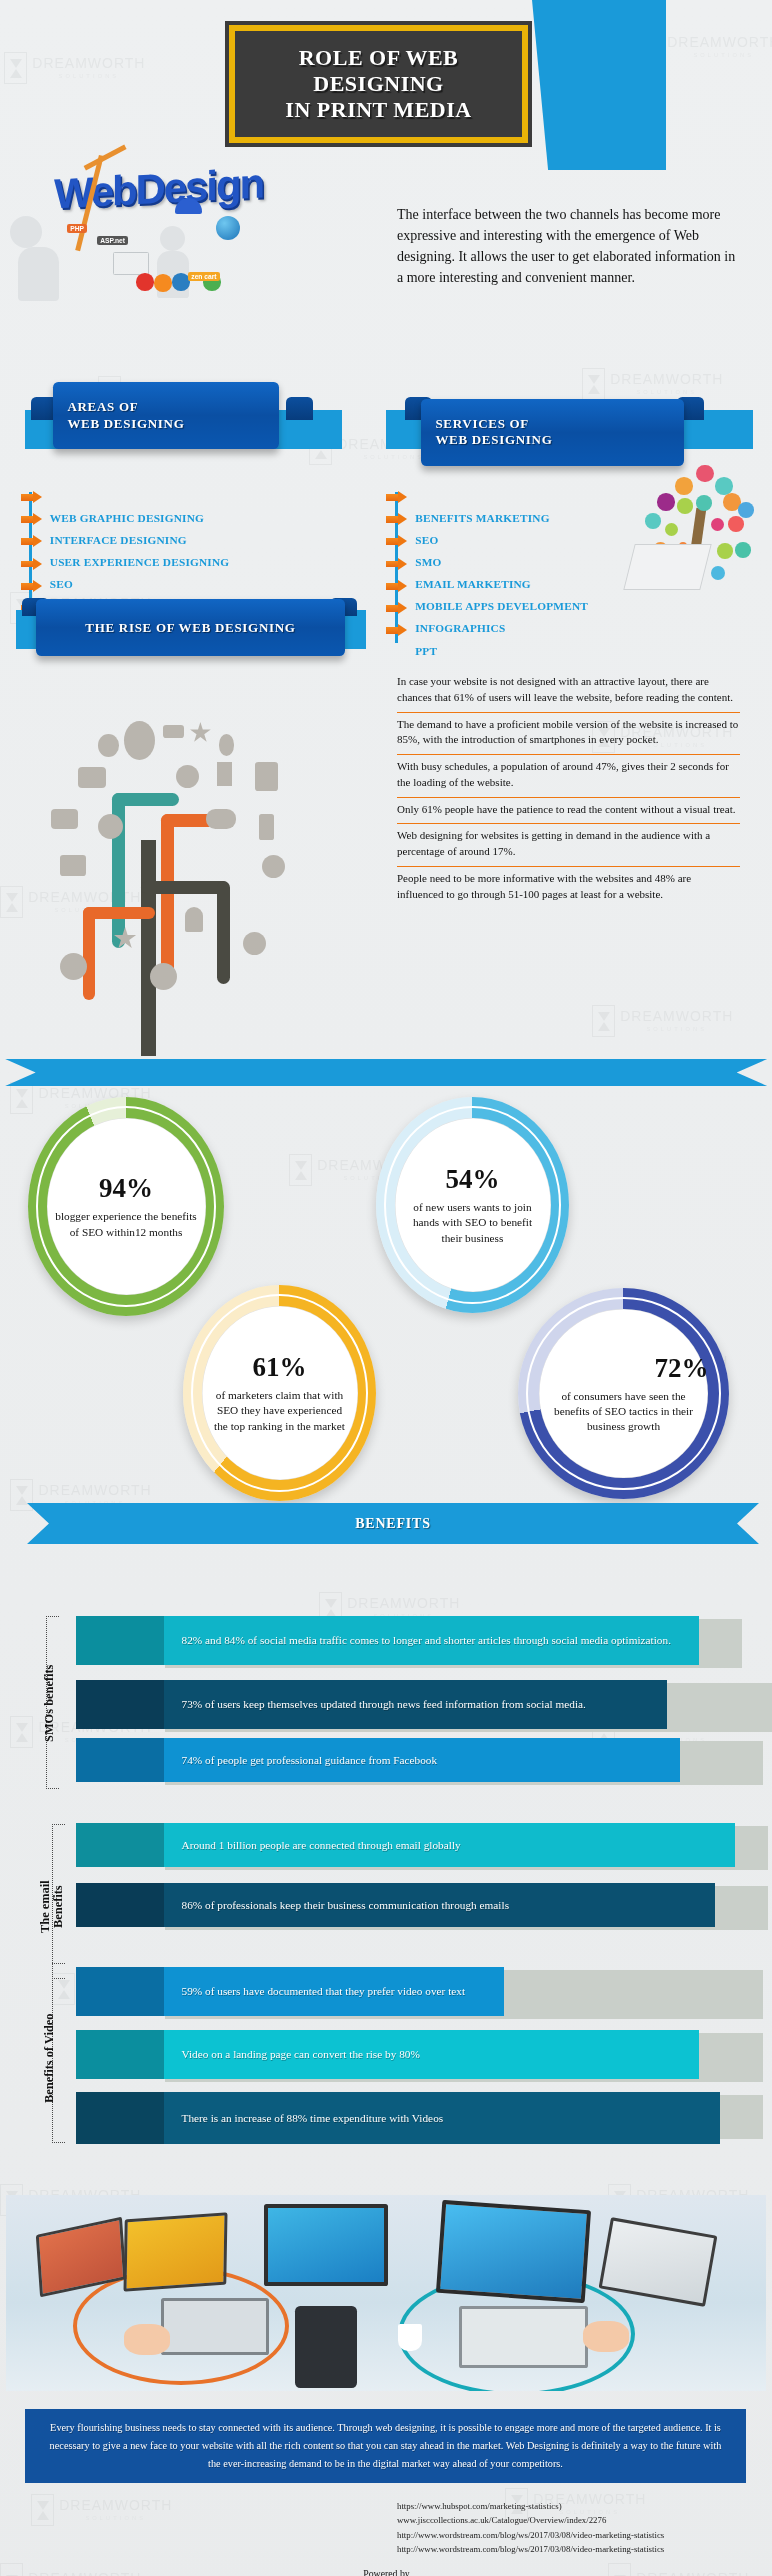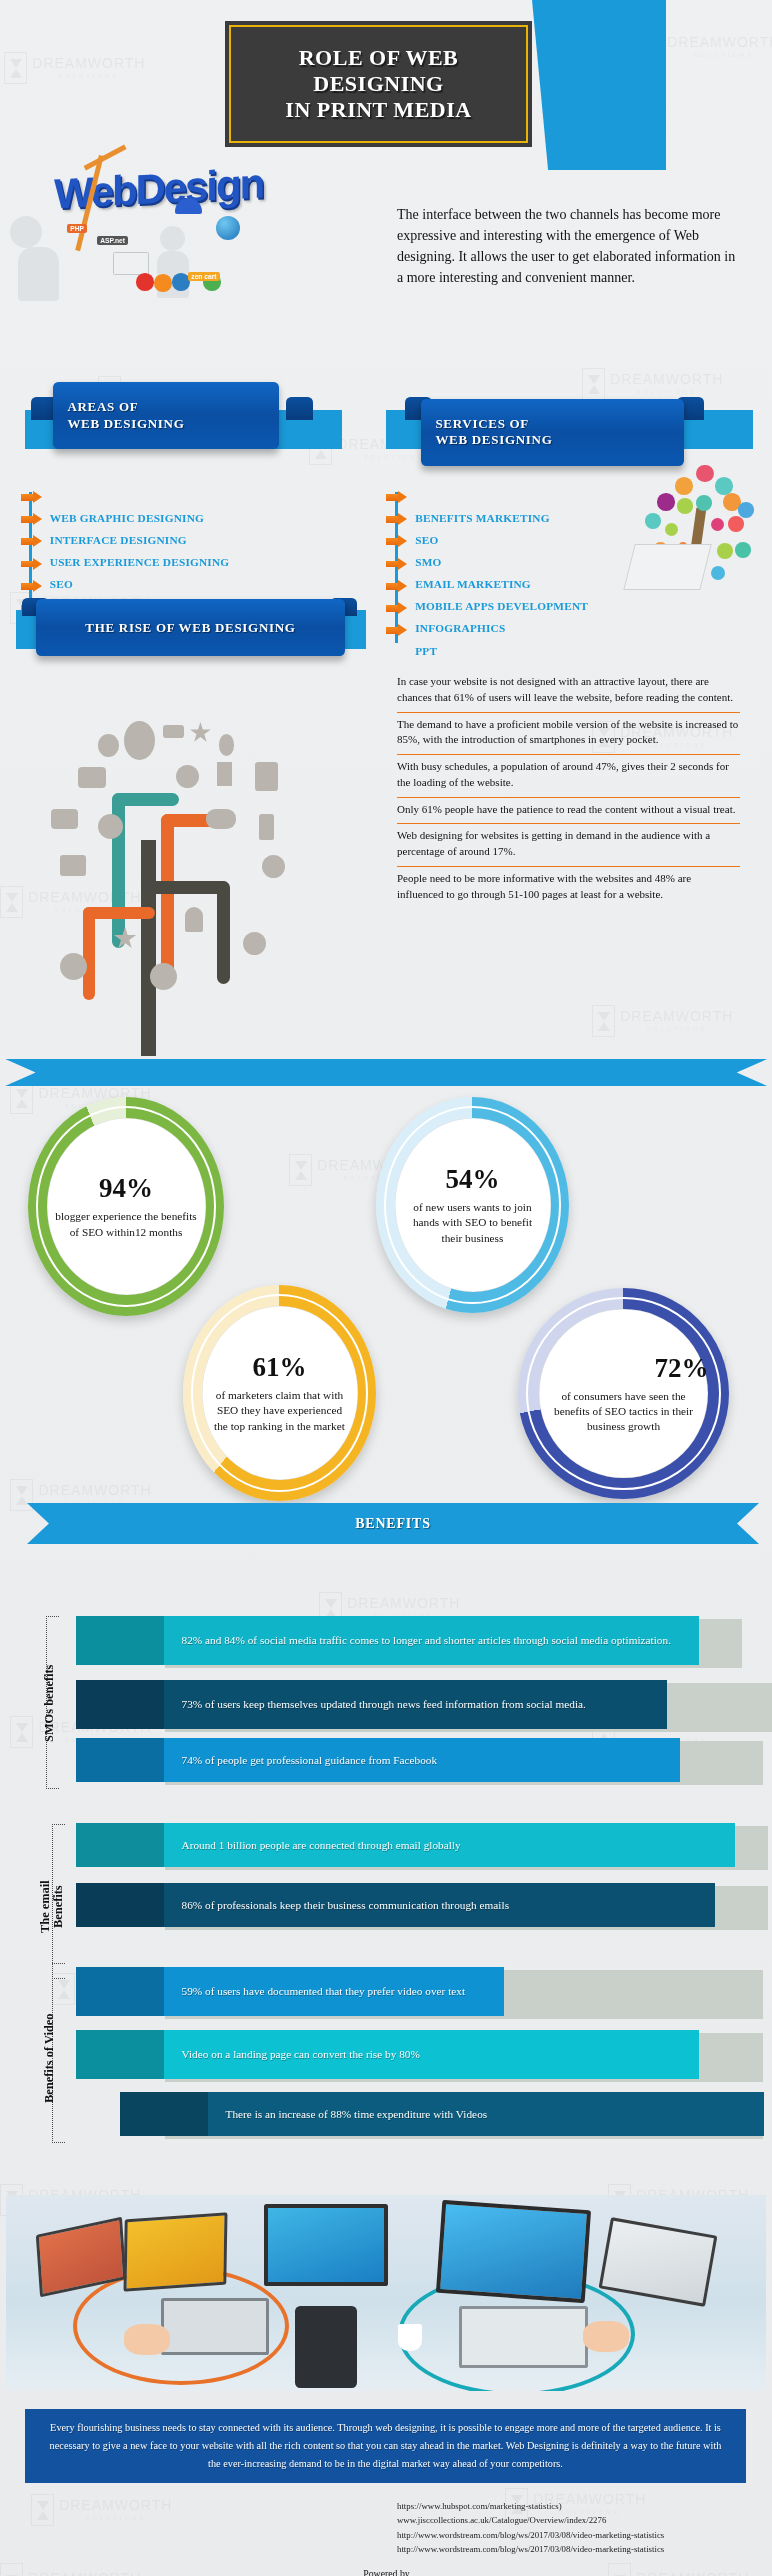--- a/index.html
+++ b/index.html
@@ -19,21 +19,21 @@
   .wm .wtri { width:0;height:0;border-left:6.7px solid transparent;border-right:6.7px solid transparent;border-top:9.3px solid #c9cccd; }
   .wm .wtri2 { width:0;height:0;border-left:6.7px solid transparent;border-right:6.7px solid transparent;border-bottom:9.3px solid #c9cccd; margin-top:1px;}
   .wm .wtxt { line-height:1.1; }
   .wm .wt1 { font-family:"Liberation Sans",sans-serif; font-size:14px; letter-spacing:1px; color:#c9cccd; font-weight:400; }
   .wm .wt2 { font-family:"Liberation Sans",sans-serif; font-size:5.7px; letter-spacing:3.1px; color:#cfd2d3; text-align:center; margin-top:1.5px;}
 
   
   .hdr-blue-top { position:absolute; left:532px; top:0; width:134px; height:170px; background:#1a9ad9;
       clip-path: polygon(0 0, 100% 0, 100% 100%, 12% 100%); }
   .title-box { position:absolute; left:225px; top:21px; width:307px; height:126px; background:#3b3b3b; }
-  .title-inner { position:absolute; left:4.1px; top:4.1px; right:4.1px; bottom:4.1px; border:2px solid #eab308;
+  .title-inner { position:absolute; left:4.1px; top:4.1px; right:4.1px; bottom:4.1px; border:6px solid #eab308;
       display:flex; flex-direction:column; align-items:flex-end; justify-content:center; }
   .title-inner h1 { color:#fff; font-family:"Liberation Serif",serif; font-weight:bold; font-size:22px;
       line-height:1.18; text-align:center; letter-spacing:0.5px; text-shadow:1.5px 1.5px 1px rgba(0,0,0,.55); }
 
   
   .hero-art { position:absolute; left:5.2px; top:149px; width:361px; height:170px; }
   .webword { position:absolute; left:49px; top:15.5px; font-family:"Liberation Sans",sans-serif;
       font-weight:bold; font-size:42px; color:#2255c4; letter-spacing:-2.1px;
       text-shadow:1.5px 2.1px 0 #143a8d, 3.1px 3.6px 2.6px rgba(0,0,0,.25); transform:skewY(-3deg); }
   .tagchip { position:absolute; font-family:"Liberation Sans",sans-serif; font-weight:bold;
@@ -765,21 +765,21 @@
 
   <div class="bar-shadow" style="left:165px;top:2033px;width:598px;height:49px;"></div>
   <div class="bar-row" style="left:76px;top:2030px;width:623px;height:49px;">
     <div class="bar-cap" style="background:#0b8e9e;"></div>
     <div class="bar-body" style="background:#0cc2d2;">
         <span>Video on a landing page can convert the rise by 80%</span>
       </div>
   </div>
 
   <div class="bar-shadow" style="left:165px;top:2095px;width:598px;height:44px;"></div>
-  <div class="bar-row" style="left:76px;top:2092px;width:644px;height:44px;margin-left:44px;">
+  <div class="bar-row" style="left:76px;top:2092px;width:644px;height:52px;">
     <div class="bar-cap" style="background:#09455f;"></div>
     <div class="bar-body" style="background:#0b5c7e;">
         <span>There is an increase of 88% time expenditure with Videos</span>
       </div>
   </div>
 
   <div class="devices">
     <div class="ring-orange" style="left:67px;top:72px;width:216px;height:118px;"></div>
     <div class="ring-teal" style="left:392px;top:77px;width:237px;height:124px;"></div>
     <div class="dev" style="left:31px;top:31px;width:88px;height:62px;background:linear-gradient(160deg,#e0704a,#c0533a);transform:rotate(-12deg) skewX(-8deg);border:3.6px solid #3d3d3d;"></div>

